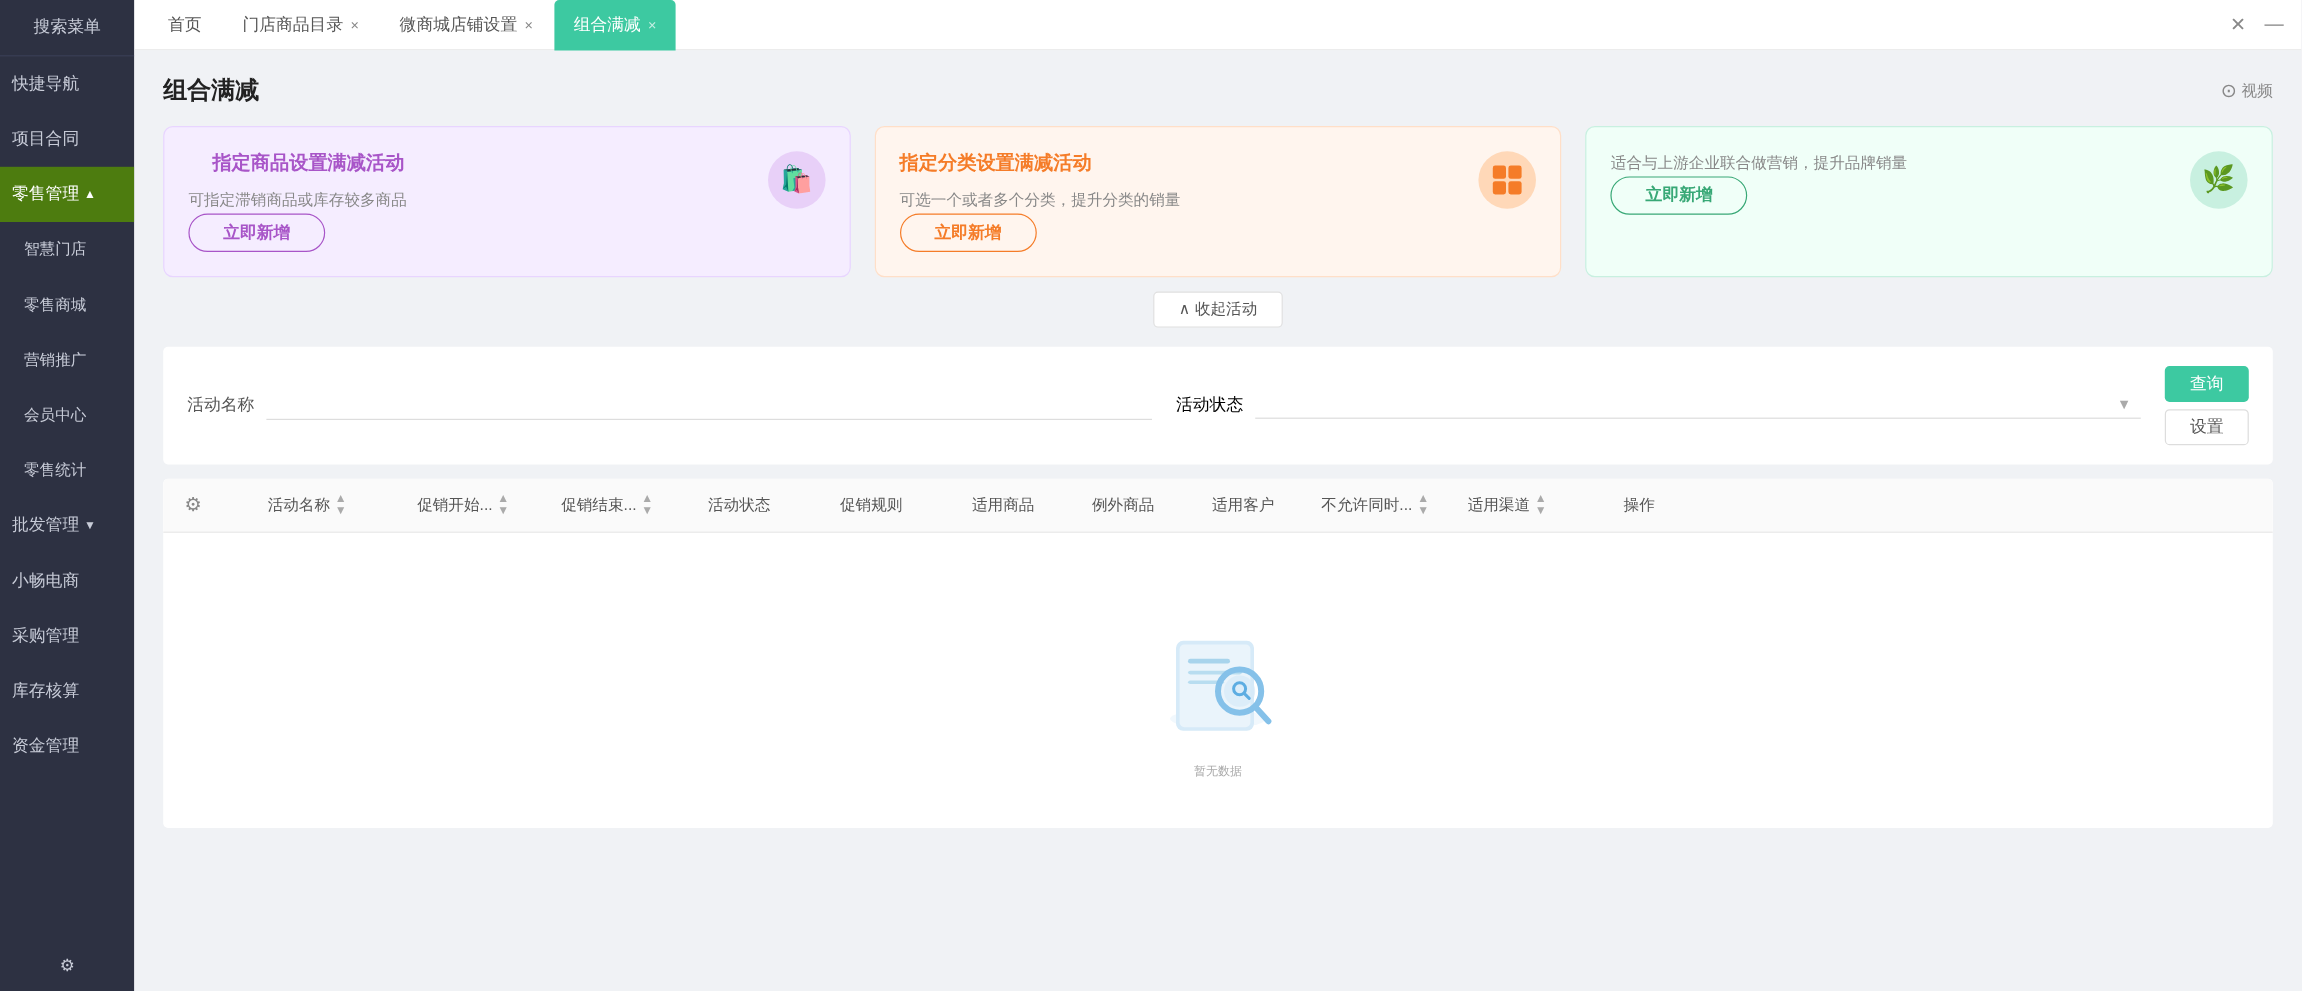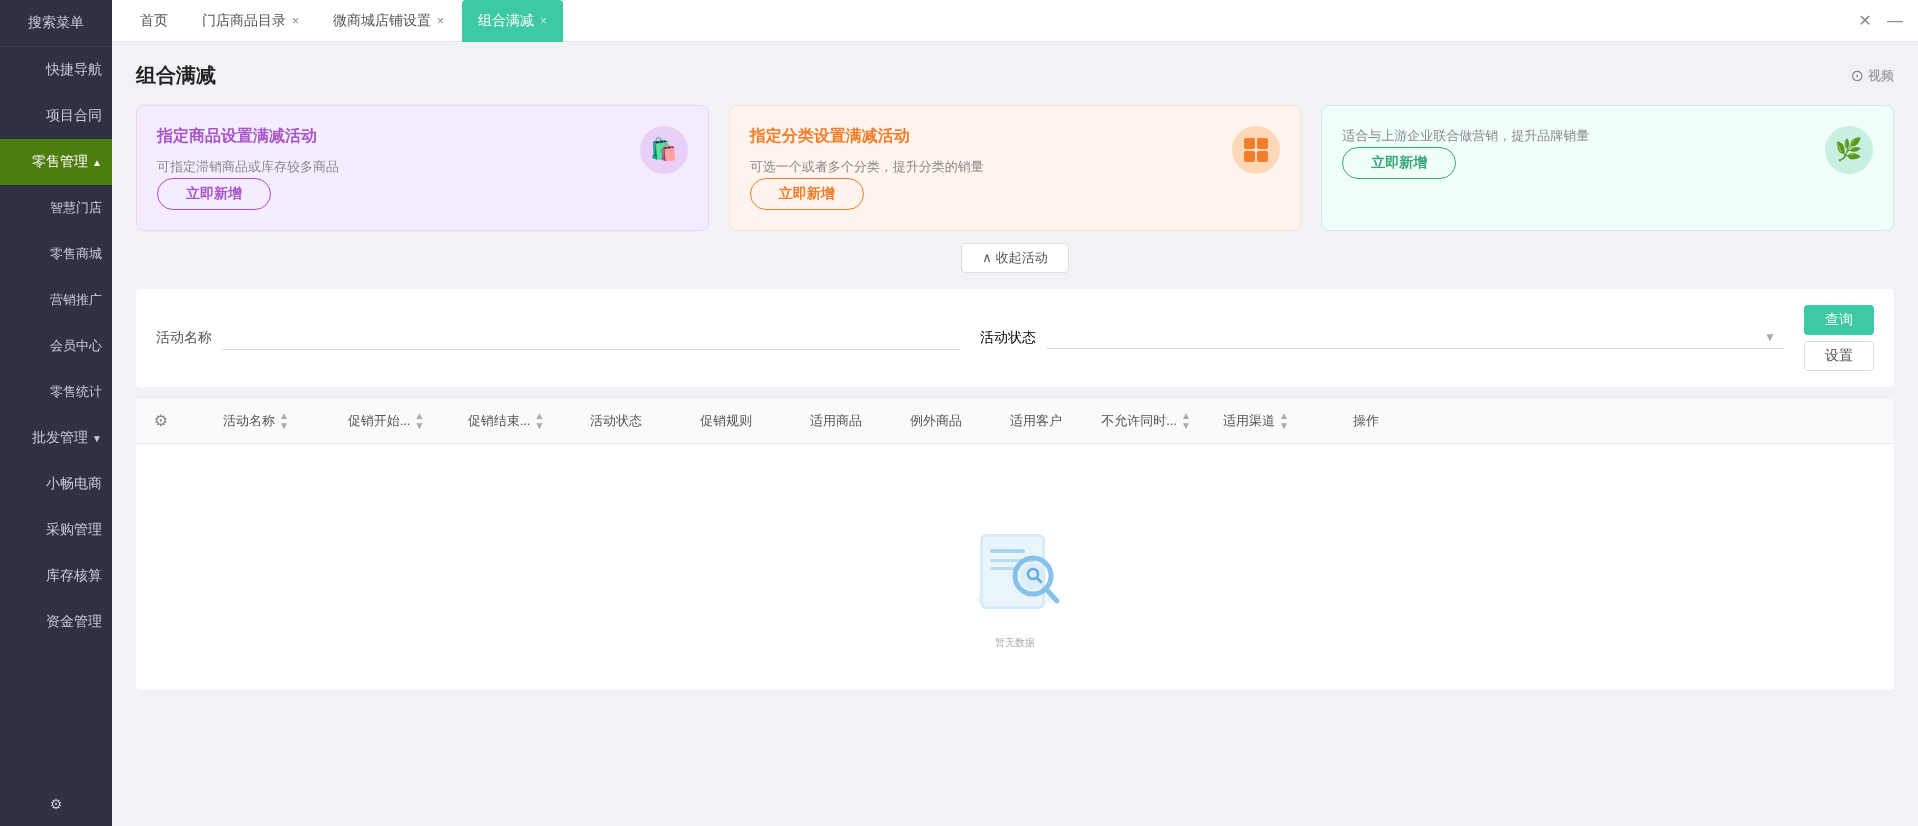--- a/index.html
+++ b/index.html
@@ -24,21 +24,21 @@
       border-bottom: 1px solid #3a3f55;
     }
     .sidebar-item {
       padding: 14px 10px;
       font-size: 14px;
       color: #c8ccd8;
       cursor: pointer;
       text-align: center;
       display: flex;
       align-items: center;
-      justify-content: flex-end;
+      justify-content: flex-start;
       gap: 4px;
     }
     .sidebar-item.active { background: #4d7c0f; color: #fff; }
     .sidebar-item .arrow { font-size: 10px; }
     .sidebar-bottom {
       margin-top: auto;
       padding: 14px 10px;
       text-align: center;
       cursor: pointer;
       color: #c8ccd8;
@@ -146,21 +146,21 @@
     }
     .card-purple { background: #f5edff; border: 1px solid #e8d5ff; }
     .card-orange { background: #fff5ee; border: 1px solid #ffdfc8; }
     .card-green { background: #f0fff8; border: 1px solid #c8f0e0; }
 
     .card-title {
       font-size: 16px;
       font-weight: bold;
       margin-bottom: 10px;
     }
-    .card-purple .card-title { color: #a855c8; }
+    .card-purple .card-title { color: #a855c8; margin-left: 20px; }
     .card-orange .card-title { color: #f57c28; }
     .card-green .card-title { color: #38a876; }
 
     .card-desc {
       font-size: 13px;
       color: #888;
       line-height: 1.6;
     }
 
     .card-icon {

